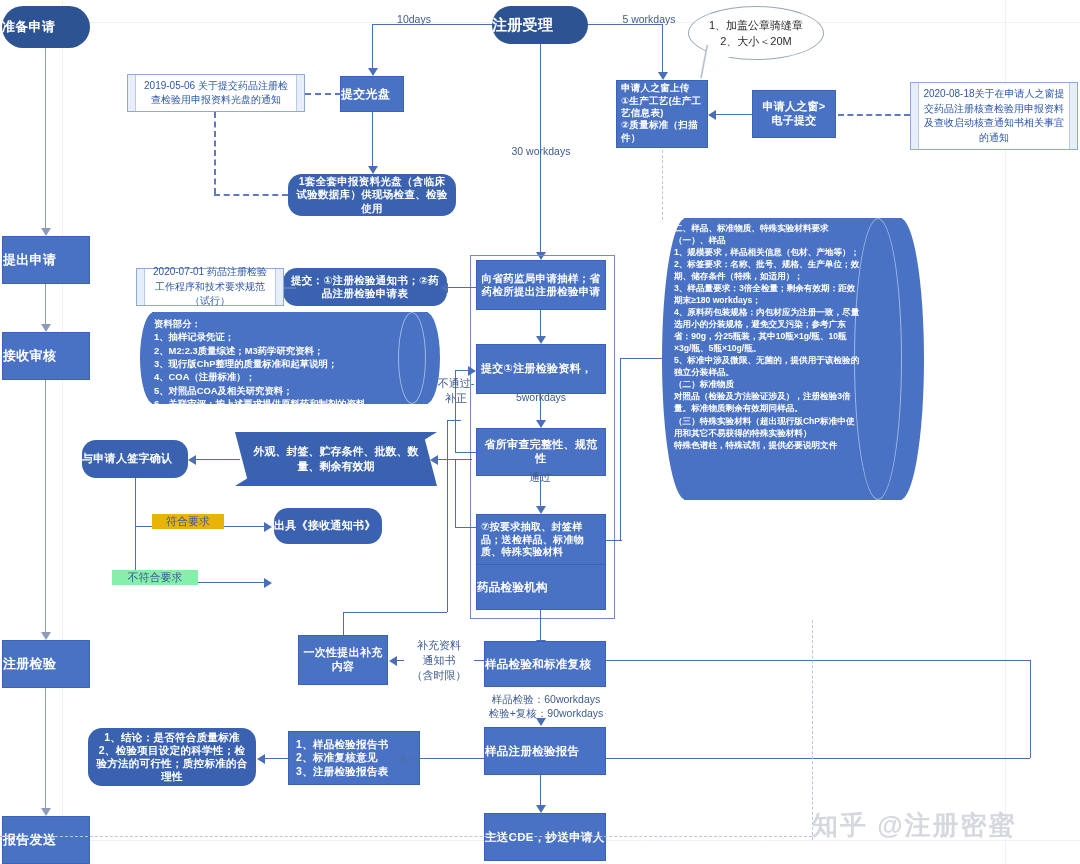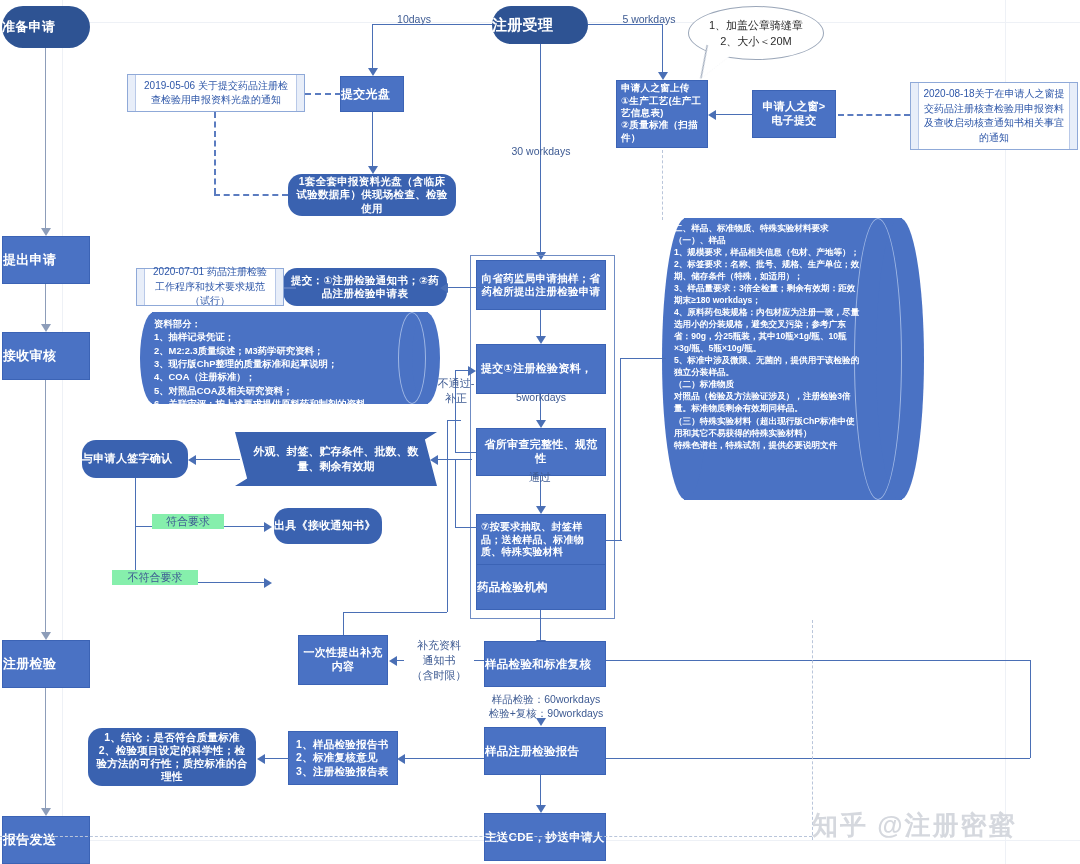--- a/index.html
+++ b/index.html
@@ -301,21 +301,21 @@
 
   <div class="node rrect" style="left:82px;top:440px;width:106px;height:38px;font-size:11px;">
     <span>与申请人签字确认</span>
   </div>
   <div class="ln lh" style="left:196px;top:459px;width:44px;"></div>
   <div class="ar ar-l" style="left:188px;top:455px;"></div>
 
   <div class="ln lv" style="left:135px;top:478px;height:104px;"></div>
   <div class="ln lh" style="left:135px;top:526px;width:130px;"></div>
   <div class="ar ar-r" style="left:264px;top:522px;"></div>
-  <div class="elabel elabel-cn" style="left:152px;top:514px;width:72px;background:#86efac;">符合要求</div>
+  <div class="elabel elabel-cn" style="left:152px;top:514px;width:72px;background:#eab308;">符合要求</div>
 
   <div class="ln lh" style="left:135px;top:582px;width:130px;"></div>
   <div class="ar ar-r" style="left:264px;top:578px;"></div>
   <div class="elabel elabel-cn" style="left:112px;top:570px;width:86px;background:#86efac;">不符合要求</div>
 
   <div class="node rrect" style="left:274px;top:508px;width:108px;height:36px;font-size:11px;">
     <span>出具《接收通知书》</span>
   </div>
 
   <div style="position:absolute;left:662px;top:218px;width:262px;height:282px;">
@@ -369,21 +369,21 @@
   <div class="ar ar-l" style="left:389px;top:656px;"></div>
   <div class="elabel elabel-cn" style="left:404px;top:638px;width:70px;background:#fff;">补充资料
 通知书
 （含时限）</div>
 
   <div class="ln lv" style="left:343px;top:612px;height:23px;"></div>
   <div class="ln lh" style="left:343px;top:612px;width:104px;"></div>
   <div class="ln lv" style="left:447px;top:420px;height:192px;"></div>
   <div class="ln lh" style="left:447px;top:420px;width:14px;"></div>
 
-  <div class="node rect" style="left:288px;top:731px;width:110px;height:54px;font-size:10.5px;justify-content:flex-start;text-align:left;padding:21px 7px;">
+  <div class="node rect" style="left:288px;top:731px;width:132px;height:54px;font-size:10.5px;justify-content:flex-start;text-align:left;padding:21px 7px;">
     <span>1、样品检验报告书
 2、标准复核意见
 3、注册检验报告表</span>
   </div>
   <div class="ln lh" style="left:404px;top:758px;width:80px;"></div>
   <div class="ar ar-l" style="left:397px;top:754px;"></div>
 
   <div class="node rrect" style="left:88px;top:728px;width:168px;height:58px;font-size:10.5px;padding:0 8px;text-align:center;">
     <span>1、结论：是否符合质量标准
 2、检验项目设定的科学性；检验方法的可行性；质控标准的合理性</span>

